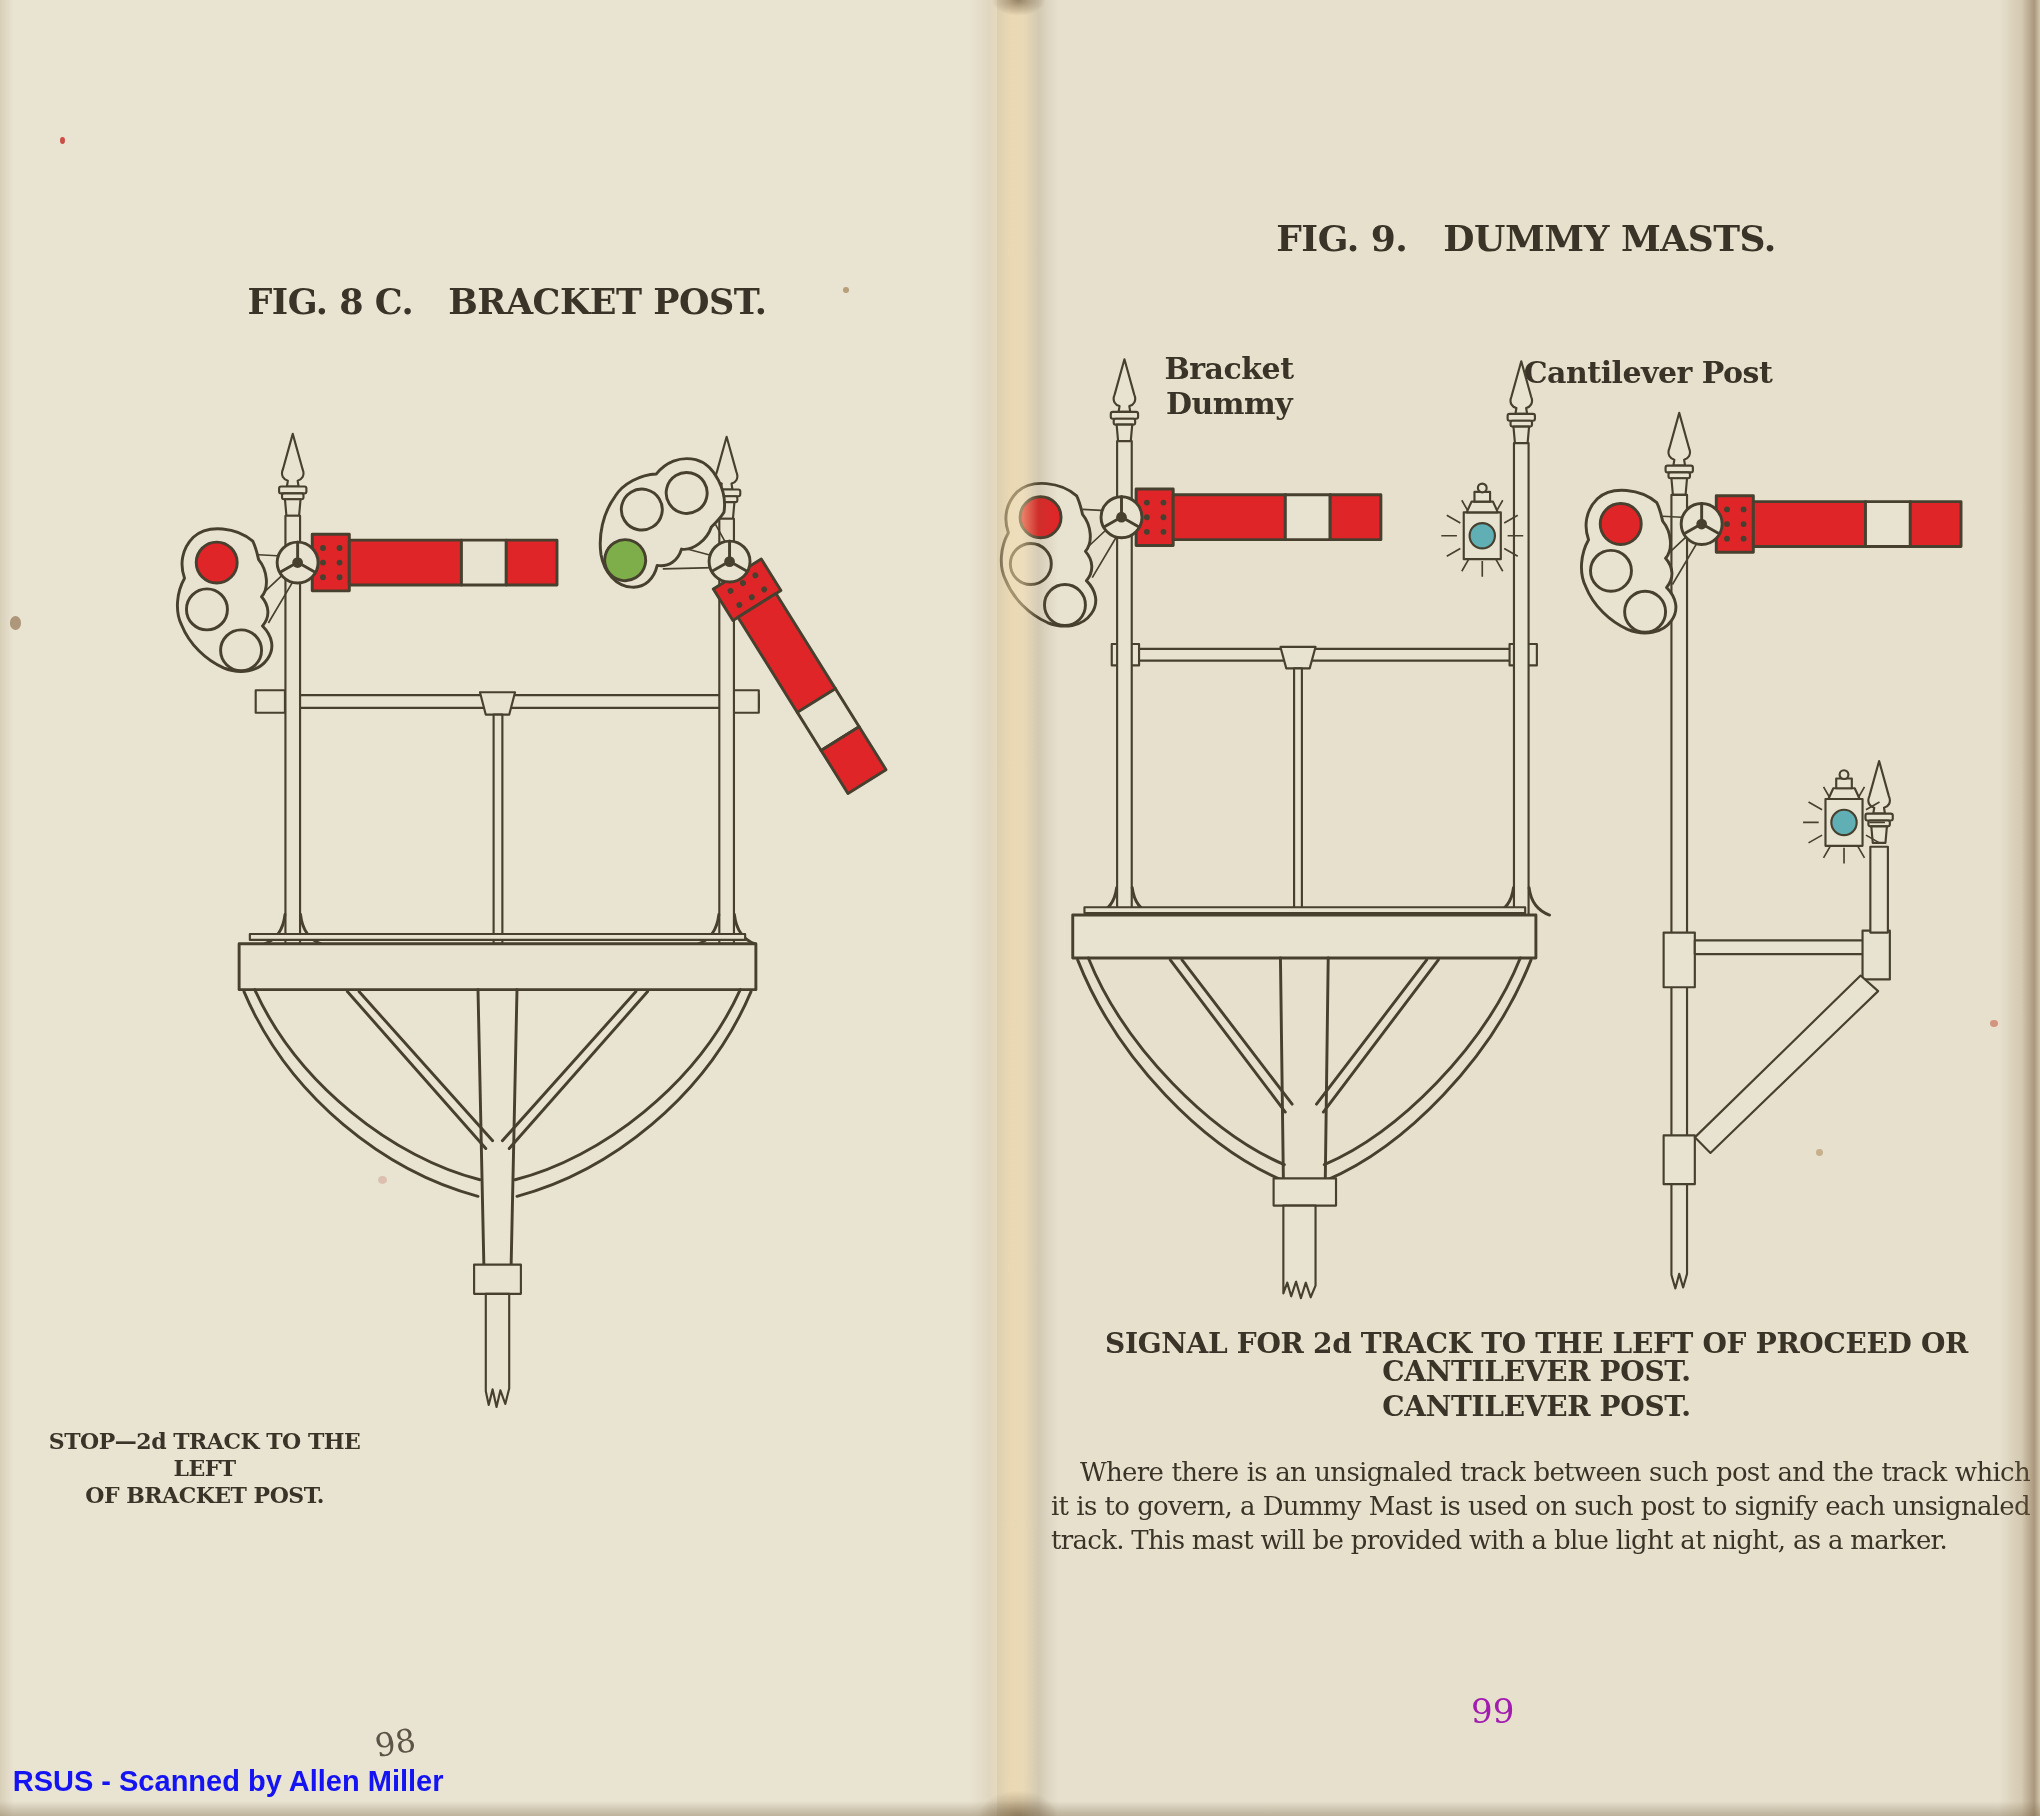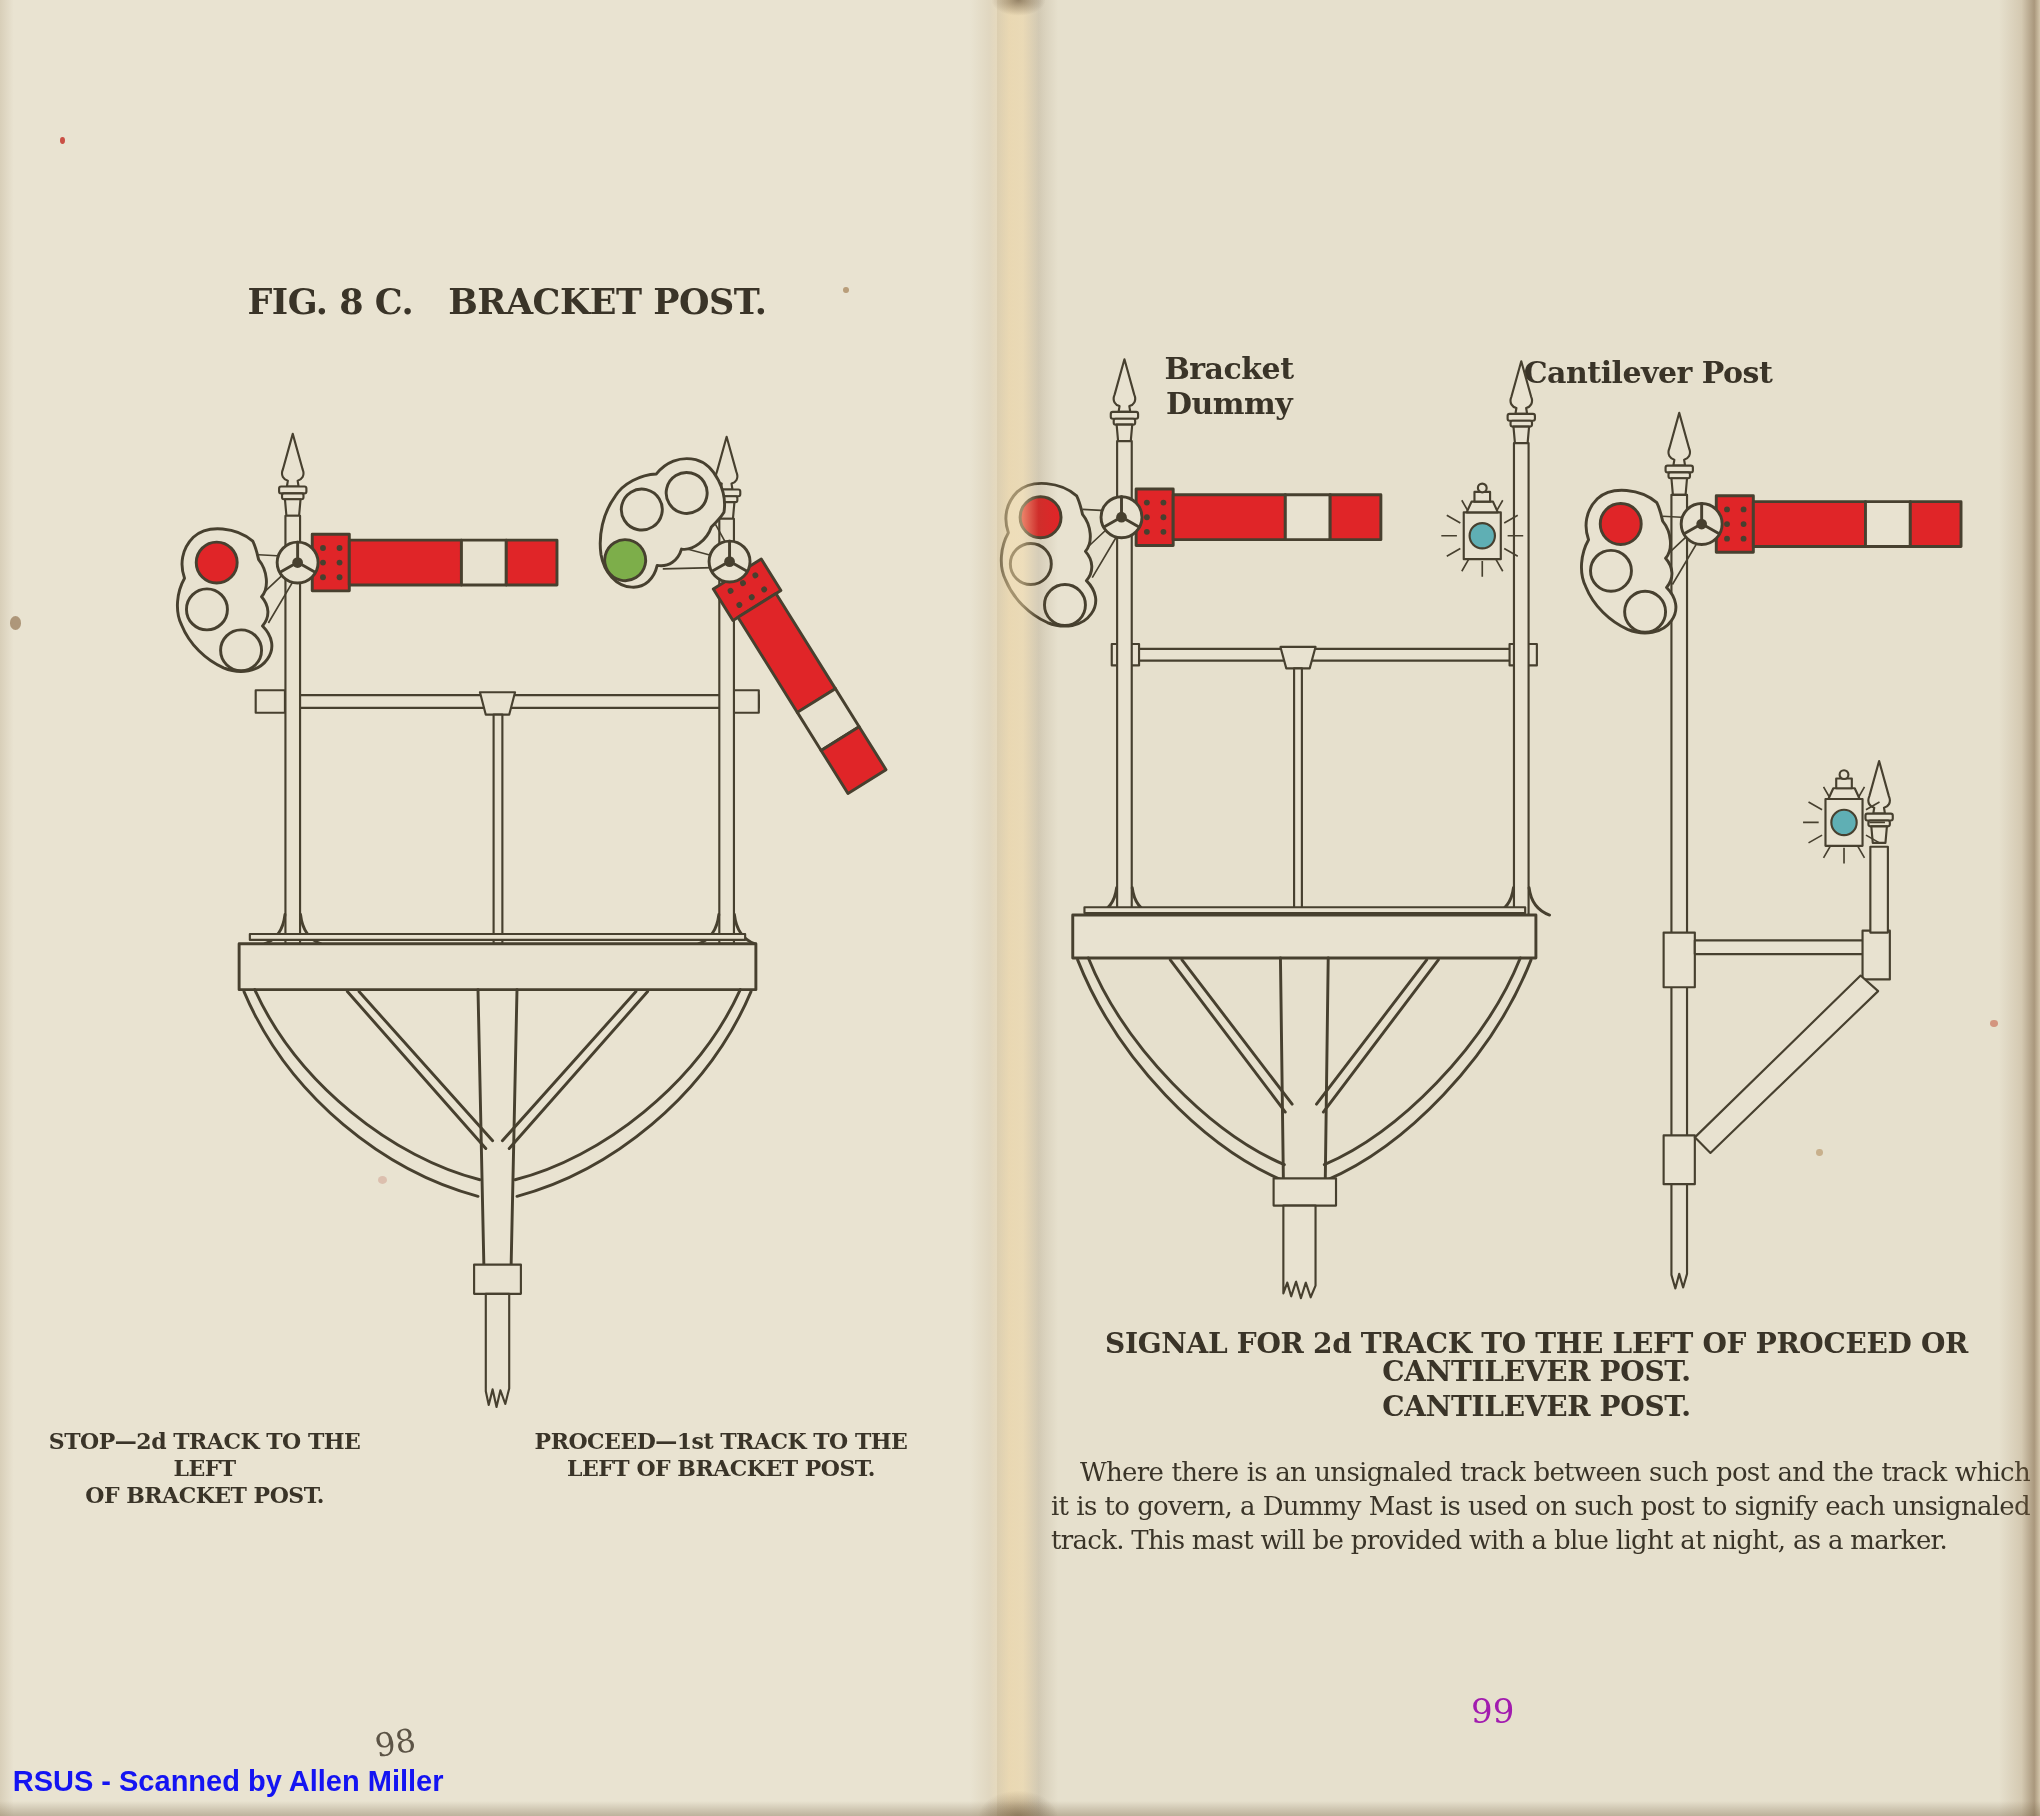--- a/index.html
+++ b/index.html
@@ -54,29 +54,26 @@
 
   <div class="page page-left"></div>
   <div class="page page-right"></div>
 
   <div class="abs title" style="left:39px;top:281px;width:936px;font-size:35px">FIG. 8 C.   BRACKET POST.</div>
 
   <div class="abs cap" style="left:17.6px;top:1428px;width:374px">
     <div>STOP—2d TRACK TO THE LEFT</div>
     <div>OF BRACKET POST.</div>
   </div>
-  <div class="abs cap" style="left:406px;top:1428px;width:630px">
-    <div>PROCEED—1st TRACK TO THE</div>
-    <div>LEFT OF BRACKET POST.</div>
-  </div>
 
   <div class="abs pageno" style="left:375px;top:1724px;transform:rotate(-9deg)">98</div>
 
   <div class="abs credit" style="left:12.7px;top:1765px">RSUS - Scanned by Allen Miller</div>
 
+  <div class="abs title" style="left:1063px;top:217px;width:926px;font-size:36px">FIG. 9.   DUMMY MASTS.</div>
 
   <div class="abs diag-label" style="left:1102px;top:351px;width:254px">Bracket Dummy</div>
   <div class="abs diag-label" style="left:1492px;top:355px;width:312px">Cantilever Post</div>
 
   <div class="abs rcap" style="left:1053px;top:1330px;width:967px">
     <div>SIGNAL FOR 2d TRACK TO THE LEFT OF PROCEED OR</div>
     <div>CANTILEVER POST.</div>
   </div>
   <div class="abs rcap" style="left:1053px;top:1393px;width:967px">
     <div>CANTILEVER POST.</div>

